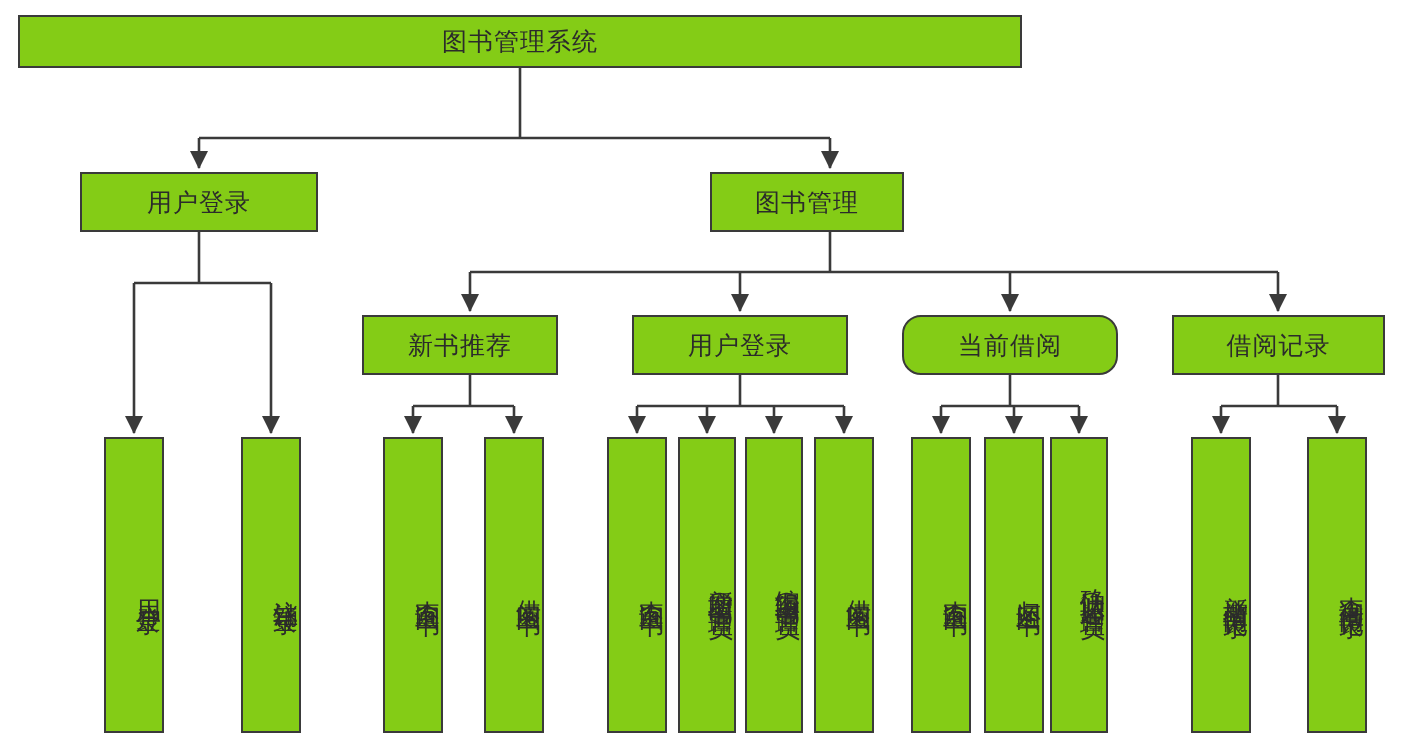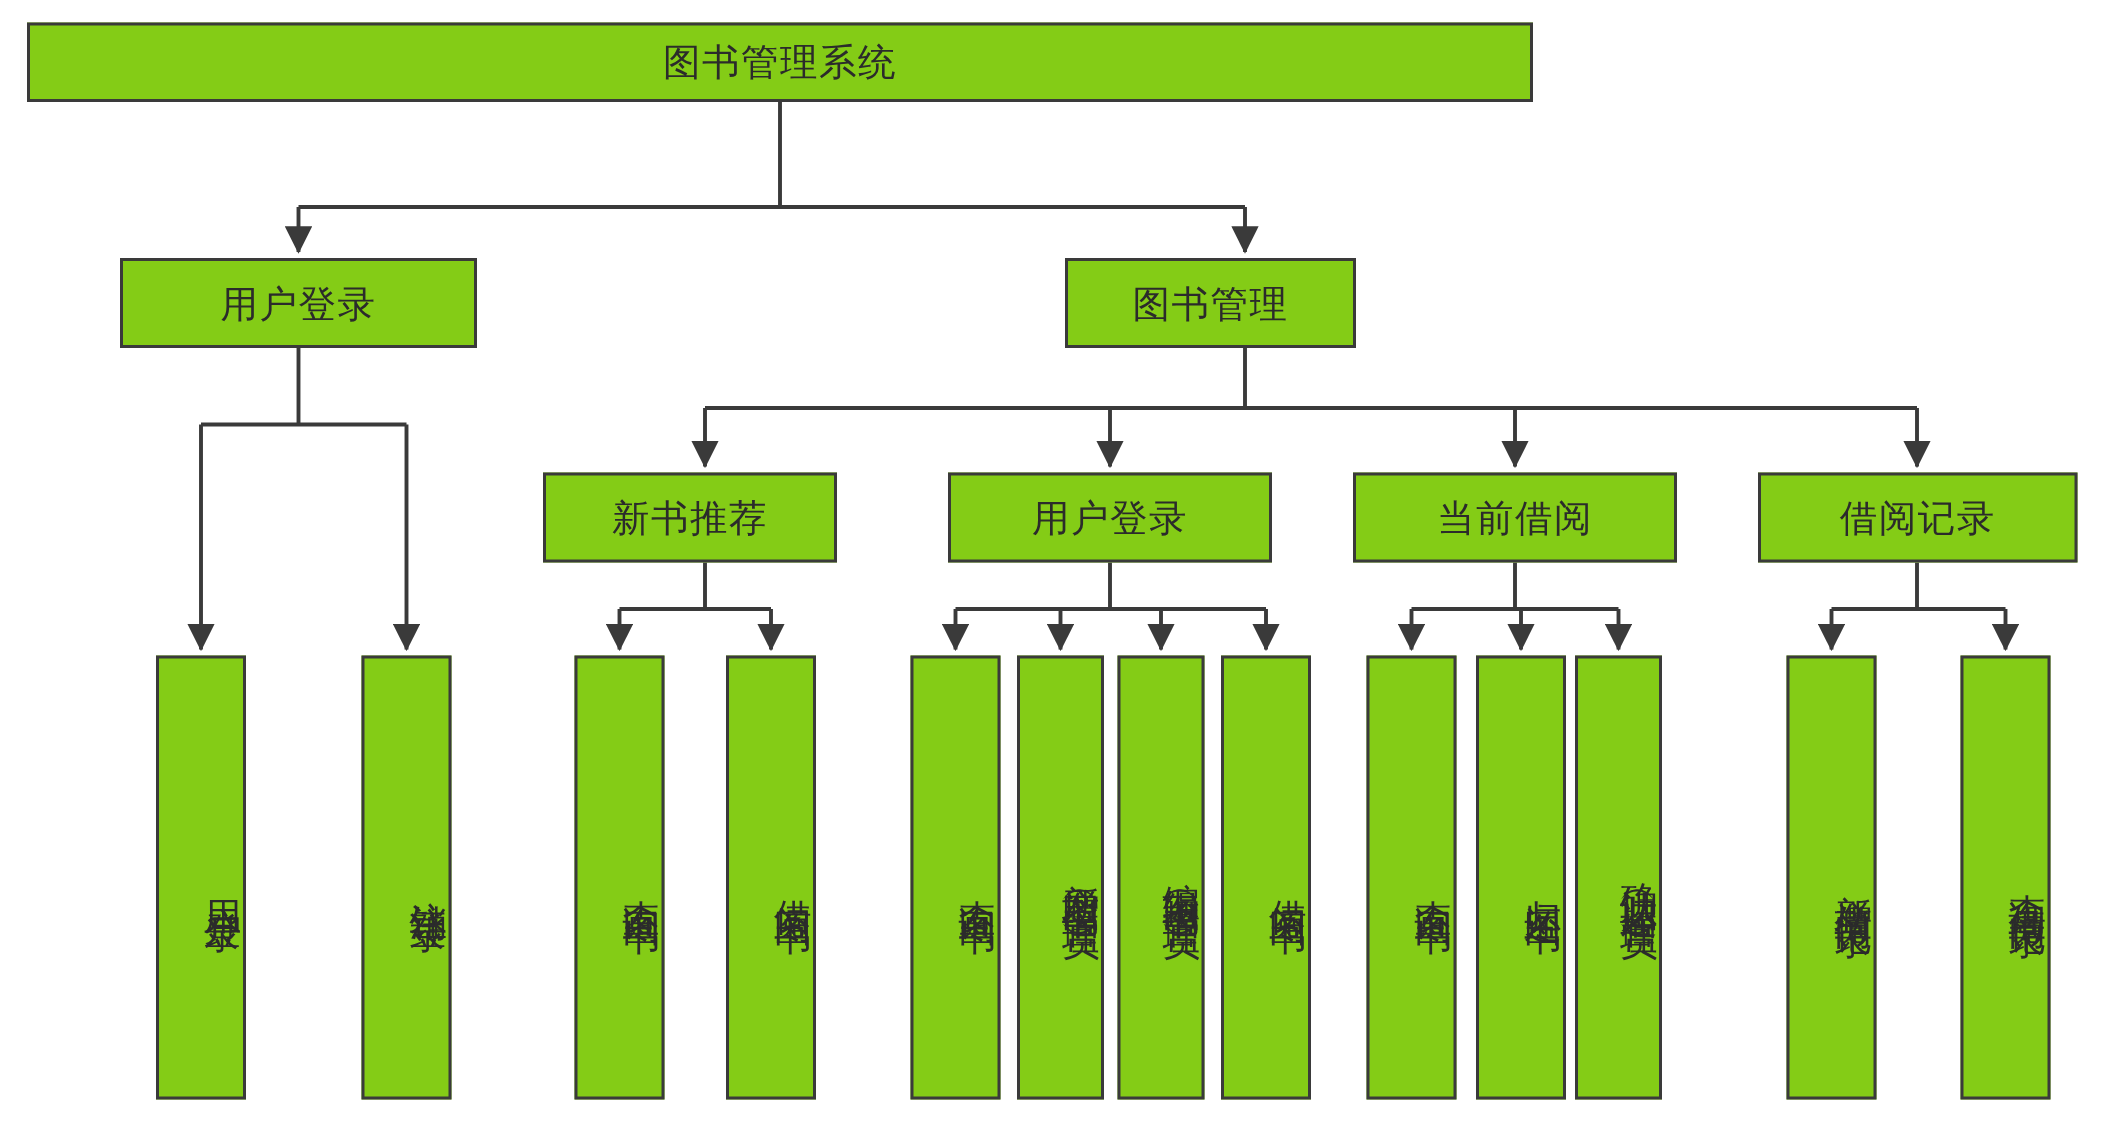--- a/index.html
+++ b/index.html
@@ -90,21 +90,21 @@
   <div class="node h-node" style="left:710px;top:172px;width:194px;height:60px;">
     <div class="lbl">图书管理</div>
   </div>
 
   <div class="node h-node" style="left:362px;top:315px;width:196px;height:60px;">
     <div class="lbl">新书推荐</div>
   </div>
   <div class="node h-node" style="left:632px;top:315px;width:216px;height:60px;">
     <div class="lbl">用户登录</div>
   </div>
-  <div class="node h-node" style="left:902px;top:315px;width:216px;height:60px;">
+  <div class="node h-node" style="left:902px;top:315px;width:216px;height:60px;border-radius:19px;">
     <div class="lbl">当前借阅</div>
   </div>
   <div class="node h-node" style="left:1172px;top:315px;width:213px;height:60px;">
     <div class="lbl">借阅记录</div>
   </div>
 
   <div class="node v-node" style="left:104px;top:437px;width:60px;height:296px;">
     <div class="lbl">用户登录</div>
   </div>
   <div class="node v-node" style="left:241px;top:437px;width:60px;height:296px;">

